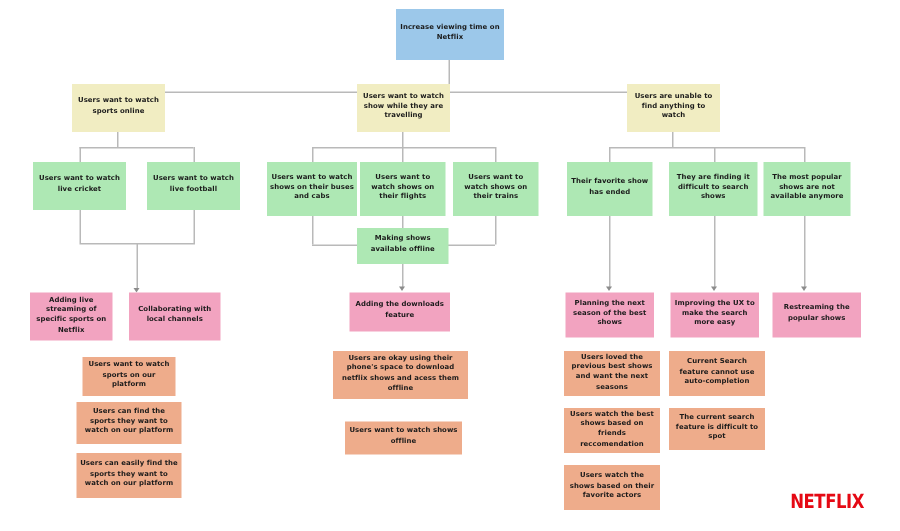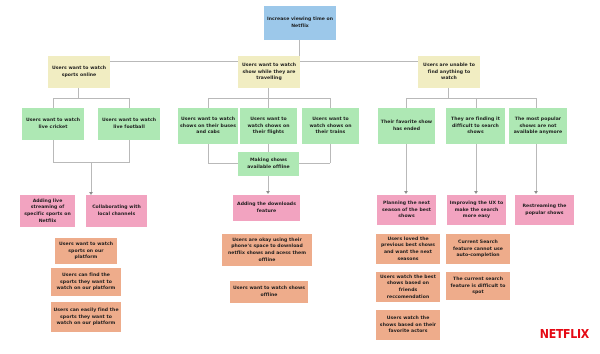--- a/index.html
+++ b/index.html
@@ -2,21 +2,21 @@
 <html><head>
 <meta charset="utf-8">
 <style>
   html,body{margin:0;padding:0;}
   body{
     width:600px;height:354px;
     background:#ffffff;
     font-family:"DejaVu Sans", sans-serif;
     overflow:hidden;
   }
-  #canvas{position:relative;width:588px;height:354px;padding-left:13px;}
+  #canvas{position:relative;width:588px;height:354px;}
 
   .node{
     position:absolute;
     box-sizing:border-box;
     display:flex;align-items:center;justify-content:center;
     text-align:center;
     font-size:4.6px;
     line-height:1.45;
     font-weight:700;
     color:#1a1a1a;

